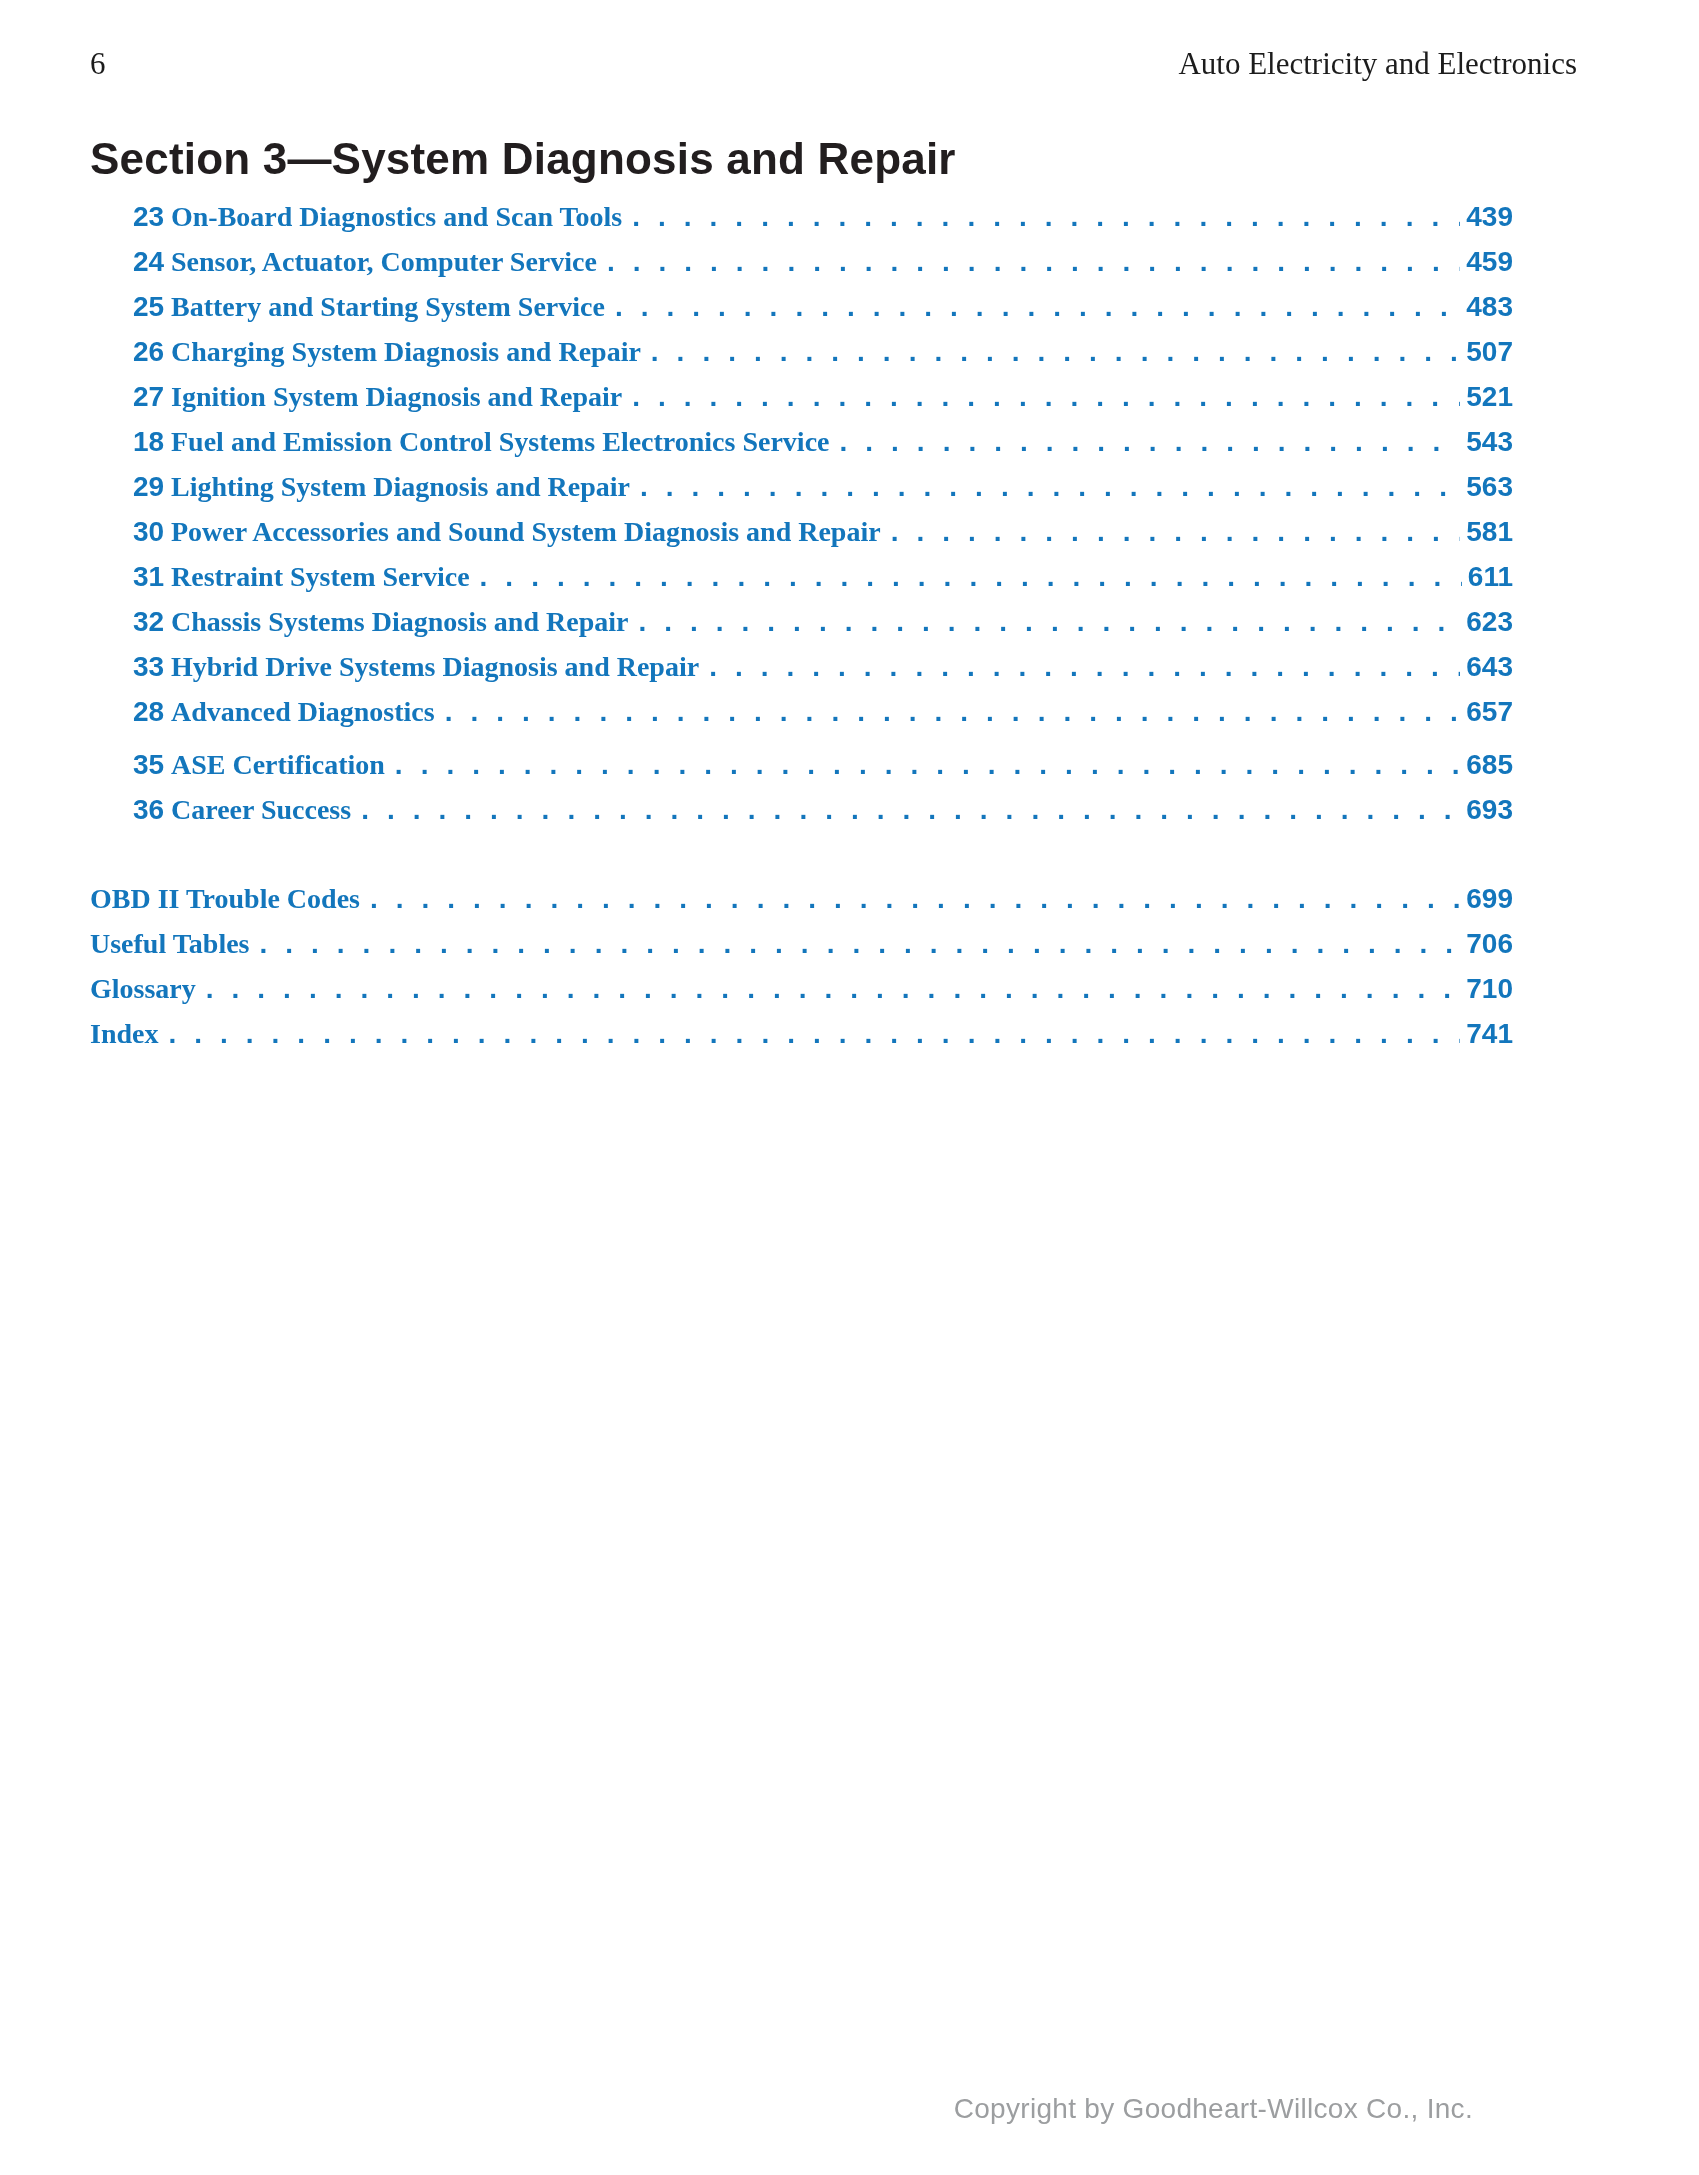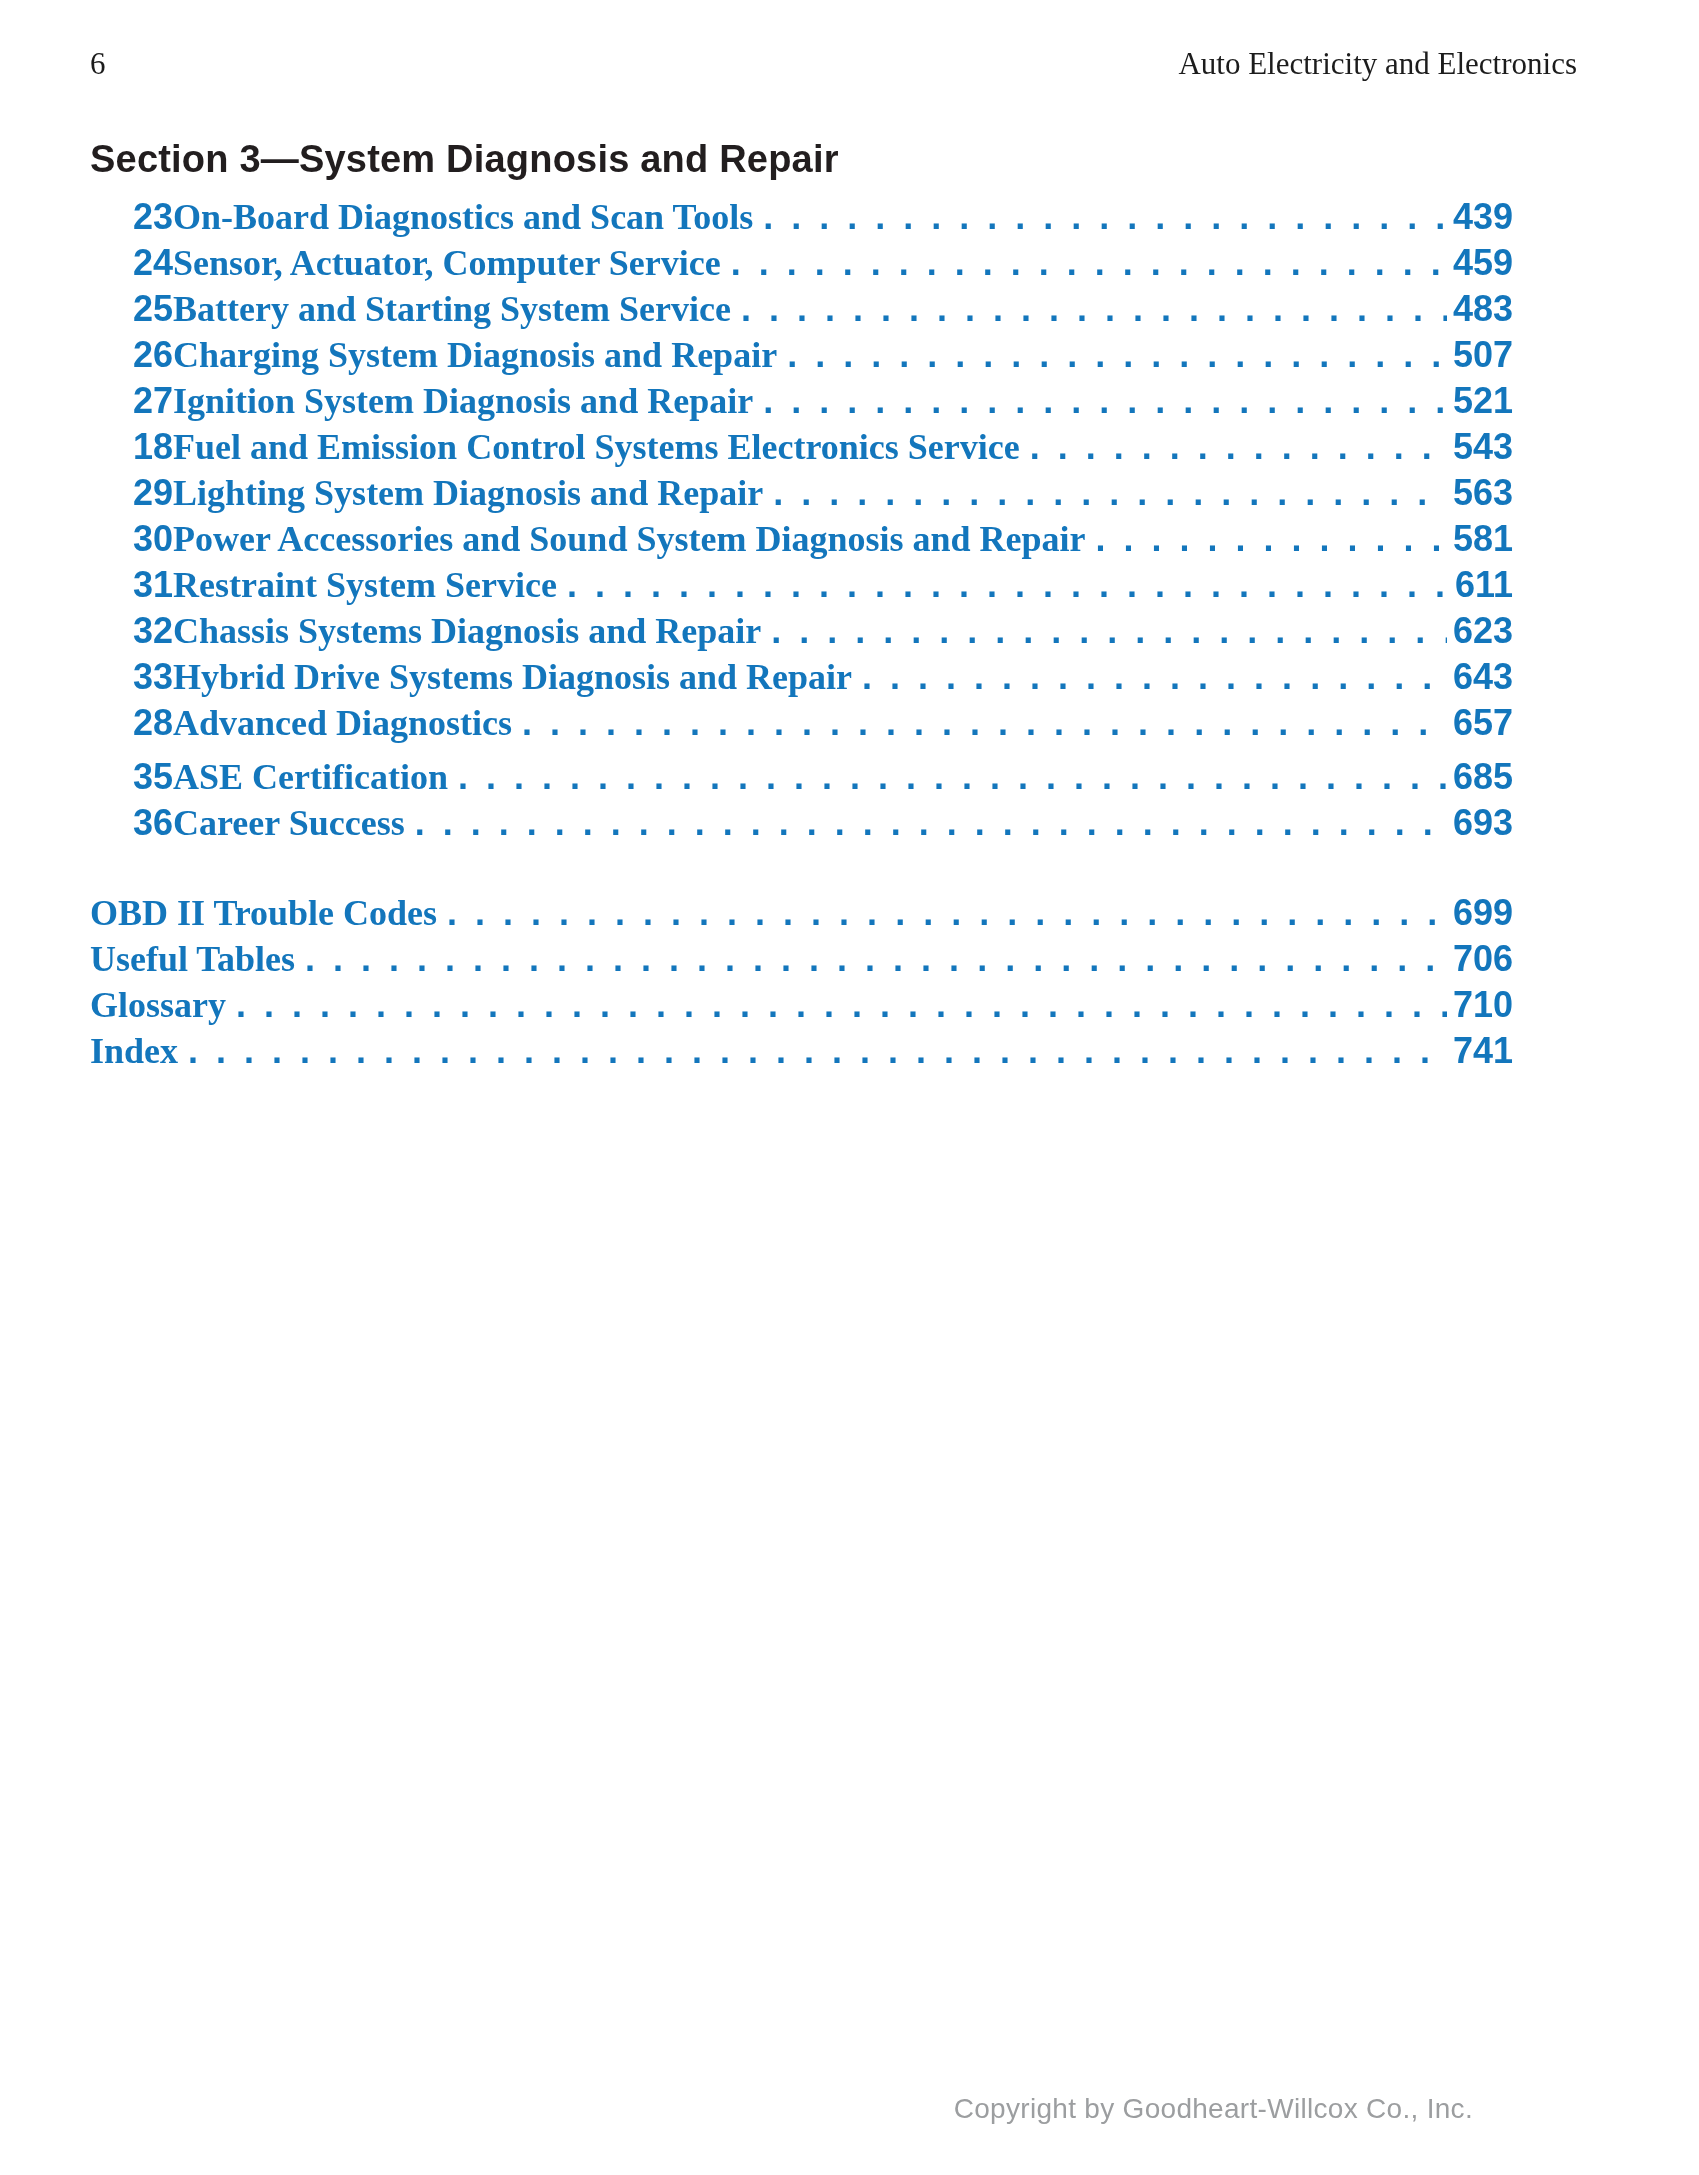--- a/index.html
+++ b/index.html
@@ -20,35 +20,35 @@
     padding: 46px 122px 0 90px;
     font-family: "Liberation Serif", serif;
     font-size: 31px;
     color: #1c1c1c;
   }
 
   .toc { padding: 0 186px 0 90px; }
 
   .section-title {
     font-family: "Liberation Sans", sans-serif;
-    font-size: 38px;
+    font-size: 44px;
     font-weight: bold;
     color: var(--ink, #221e1f);
     margin: 50px 0 0 0;
     line-height: 54px;
     letter-spacing: 0.2px;
   }
 
   .entries { margin-top: 8px; }
 
   .toc-row {
     display: flex;
     align-items: baseline;
     line-height: 45px;
-    font-size: 36px;
+    font-size: 28px;
     font-weight: 600;
     color: var(--blue, #1376bc);
   }
   .toc-row.chapter { padding-left: 43px; }
 
   .toc-num { flex: 0 0 38px; }
   .toc-title { white-space: nowrap; flex: 0 0 auto; font-family: Liberation Serif, serif; }
 
   .leader {
     flex: 1 1 auto;

